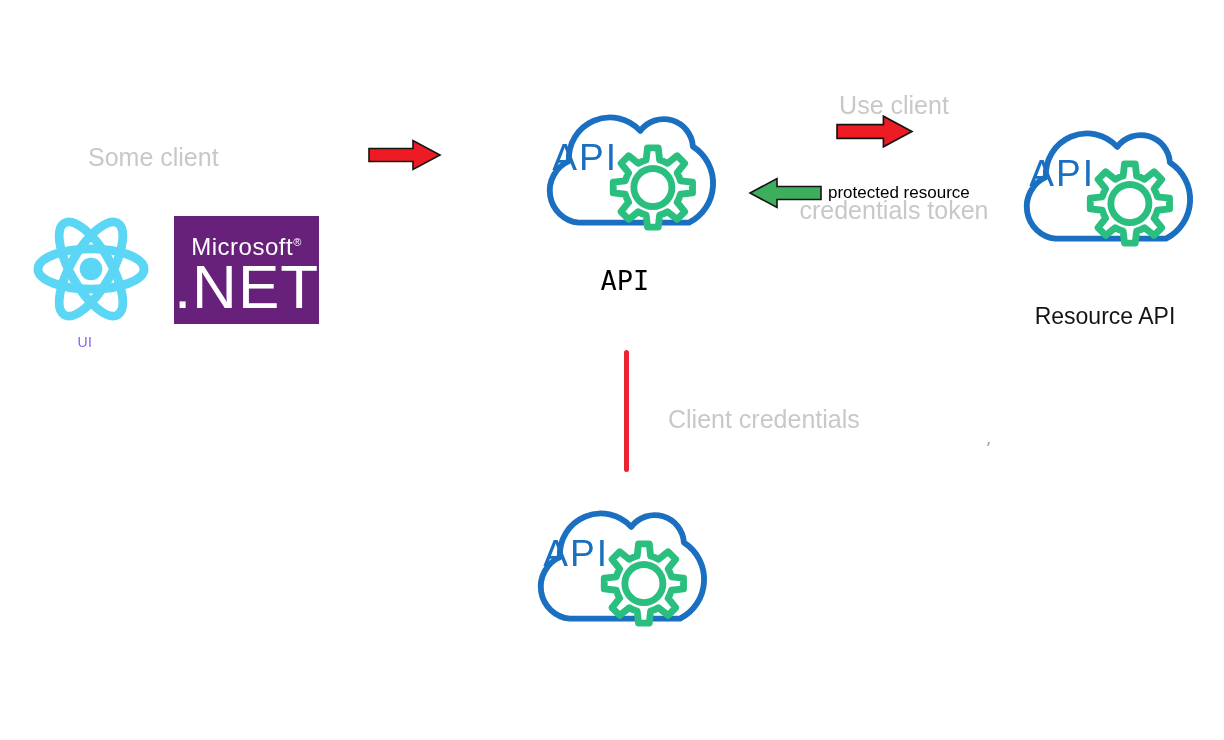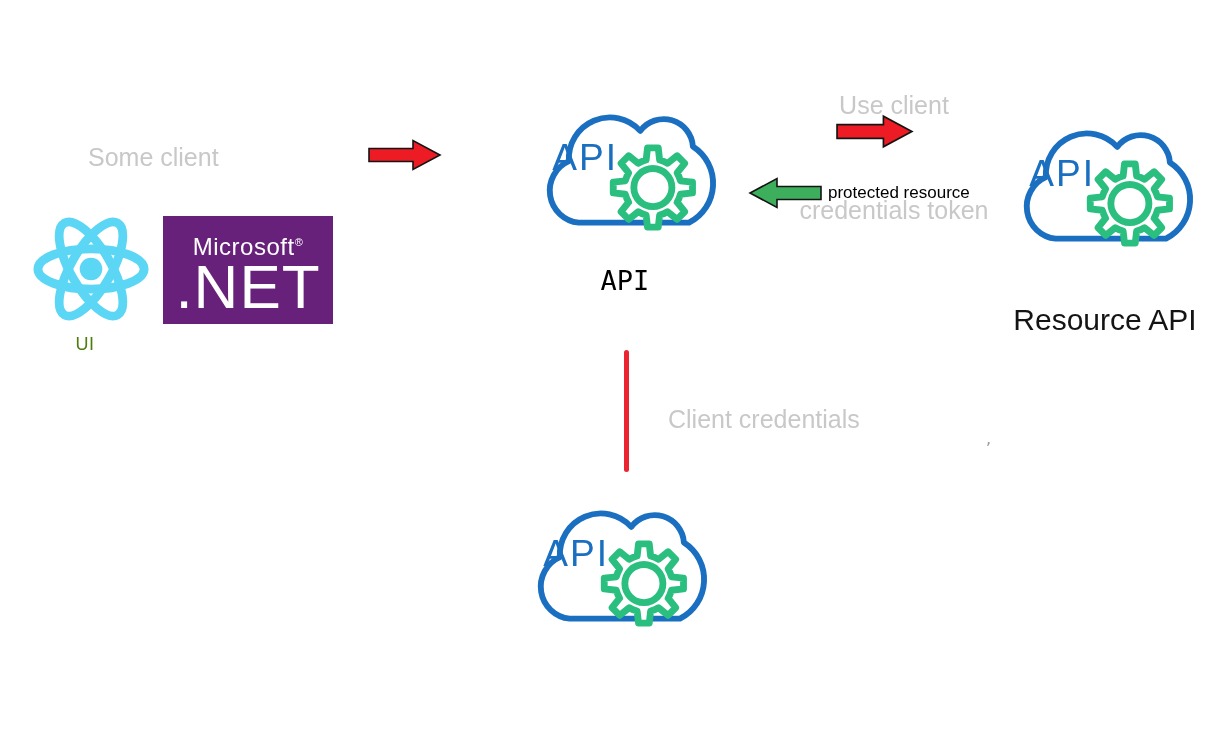--- a/index.html
+++ b/index.html
@@ -11,21 +11,21 @@
   
   .gray-mono{
     font-family:Liberation Sans, sans-serif;
     color:var(--gray-text,#c8c8c8);
     font-size:25px;white-space:pre;
   }
   .center-text{text-align:center;}
   
   .node-label{
     font-family:"Liberation Sans",sans-serif;color:#141414;
-    font-size:30px;text-align:center;
+    font-size:23px;text-align:center;
   }
   .mono-label{
     font-family:"DejaVu Sans Mono",monospace;color:#000;
     font-size:27px;font-weight:500;text-align:center;
   }
   .small-note{
     font-family:"Liberation Sans",sans-serif;color:#000;font-size:17px;text-align:center;
   }
   
   .block-arrow polygon{stroke:#141414;stroke-width:1.6;}
@@ -40,21 +40,21 @@
   .react-svg ellipse{fill:none;stroke:var(--react-cyan,#5bd6f4);stroke-width:9;}
   .react-svg circle{fill:var(--react-cyan,#5bd6f4);}
   
   .dotnet{
     background:var(--dotnet-purple,#68217a);color:#fff;
     display:flex;flex-direction:column;align-items:center;justify-content:center;
   }
   .dotnet .ms-line{font-size:24px;font-weight:400;letter-spacing:.5px;line-height:26px;}
   .dotnet .ms-line sup{font-size:11px;}
   .dotnet .net-line{font-size:62px;font-weight:500;letter-spacing:1px;line-height:50px;margin-top:2px;}
-  .ui-label{font-size:18px;color:#4d7c0f;text-align:center;letter-spacing:.5px;}
+  .ui-label{font-size:14px;color:#8b5cf6;text-align:center;letter-spacing:.5px;}
   .stray{font-size:14px;color:#9aa0a6;font-family:"DejaVu Sans Mono",monospace;}
   .api-node svg{display:block;}
 </style>
 </head>
 <body>
 
 <div id="canvas">
 
   <div class="abs gray-mono" style="left:88px;top:143px;">Some client</div>
 
@@ -79,21 +79,21 @@
 
   <svg class="abs react-svg" style="left:32px;top:208px;" width="118" height="122" viewBox="0 0 120 120">
     <ellipse cx="60" cy="60" rx="54" ry="20.5"></ellipse>
     <ellipse cx="60" cy="60" rx="54" ry="20.5" transform="rotate(60 60 60)"></ellipse>
     <ellipse cx="60" cy="60" rx="54" ry="20.5" transform="rotate(120 60 60)"></ellipse>
     <circle cx="60" cy="60" r="11.5"></circle>
   </svg>
 
   <div class="abs ui-label" style="left:58px;top:334px;width:54px;">UI</div>
 
-  <div class="abs dotnet" style="left:163px;top:216px;width:170px;height:108px;">
+  <div class="abs dotnet" style="left:174px;top:216px;width:145px;height:108px;">
     <div class="ms-line"><span>Microsoft</span><sup>®</sup></div>
     <div class="net-line">.NET</div>
   </div>
 
   <div class="abs api-node" style="left:525px;top:80px;">
       <svg width="205" height="176" viewBox="0 0 210 180">
         <path d="M 55 146 A 33 33 0 0 1 45 83 A 42 42 0 0 1 118 52 A 30 30 0 0 1 172 68 A 45 45 0 0 1 168 146 L 55 146 Z" fill="none" stroke="#1b6fc0" stroke-width="6" stroke-linejoin="round" stroke-linecap="round"></path>
         <text x="28" y="92" font-family="Liberation Sans, sans-serif" font-size="38" font-weight="500" letter-spacing="2" fill="#1b6fc0">API</text>
         <path d="M124.1,81.8 L125.5,69.4 L136.5,69.4 L137.9,81.8 A29,29 0 0 1 146.0,85.2 L146.0,85.2 L155.8,77.4 L163.6,85.2 L155.8,95.0 A29,29 0 0 1 159.2,103.1 L159.2,103.1 L171.6,104.5 L171.6,115.5 L159.2,116.9 A29,29 0 0 1 155.8,125.0 L155.8,125.0 L163.6,134.8 L155.8,142.6 L146.0,134.8 A29,29 0 0 1 137.9,138.2 L137.9,138.2 L136.5,150.6 L125.5,150.6 L124.1,138.2 A29,29 0 0 1 116.0,134.8 L116.0,134.8 L106.2,142.6 L98.4,134.8 L106.2,125.0 A29,29 0 0 1 102.8,116.9 L102.8,116.9 L90.4,115.5 L90.4,104.5 L102.8,103.1 A29,29 0 0 1 106.2,95.0 L106.2,95.0 L98.4,85.2 L106.2,77.4 L116.0,85.2 A29,29 0 0 1 124.1,81.8 Z" fill="#fff" stroke="#2abf7f" stroke-width="7" stroke-linejoin="round"></path>
         <circle cx="131" cy="110" r="19.5" fill="#fff" stroke="#2abf7f" stroke-width="7"></circle>

